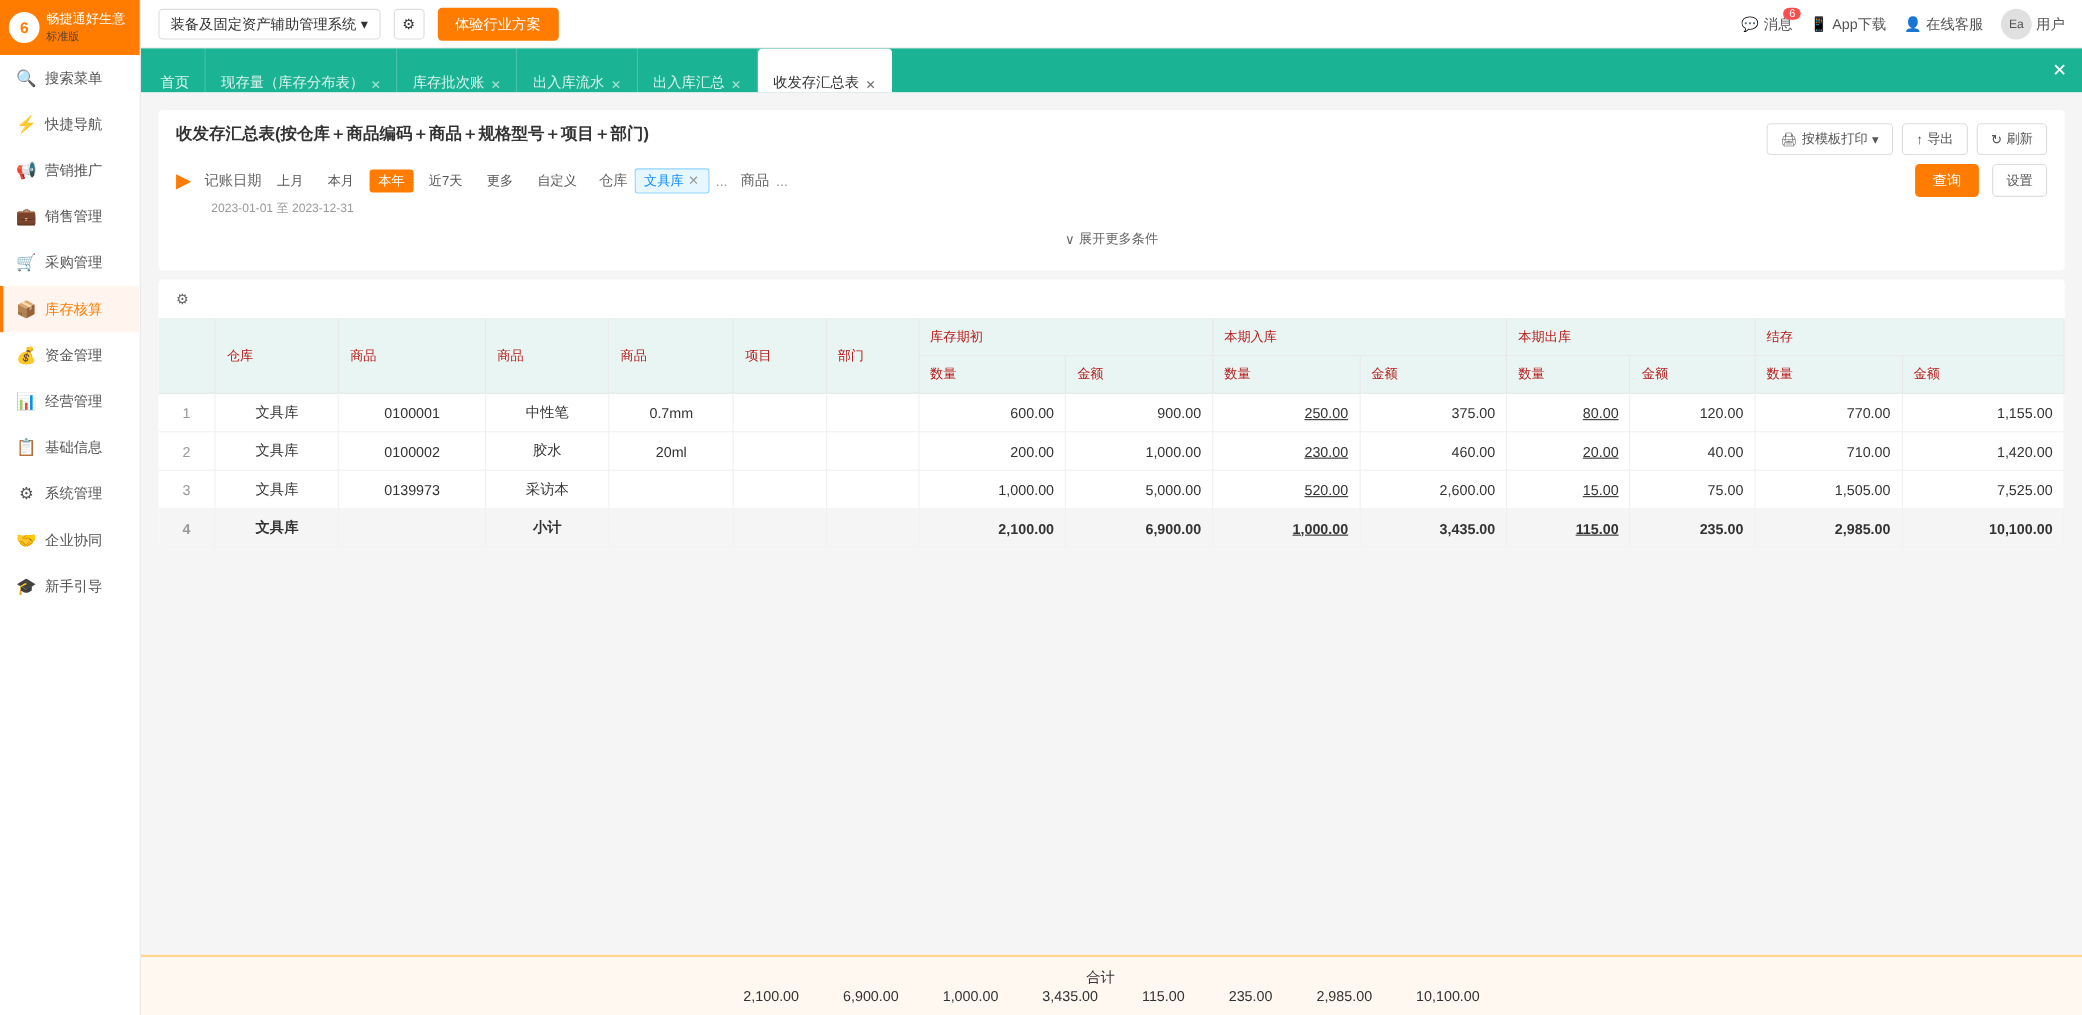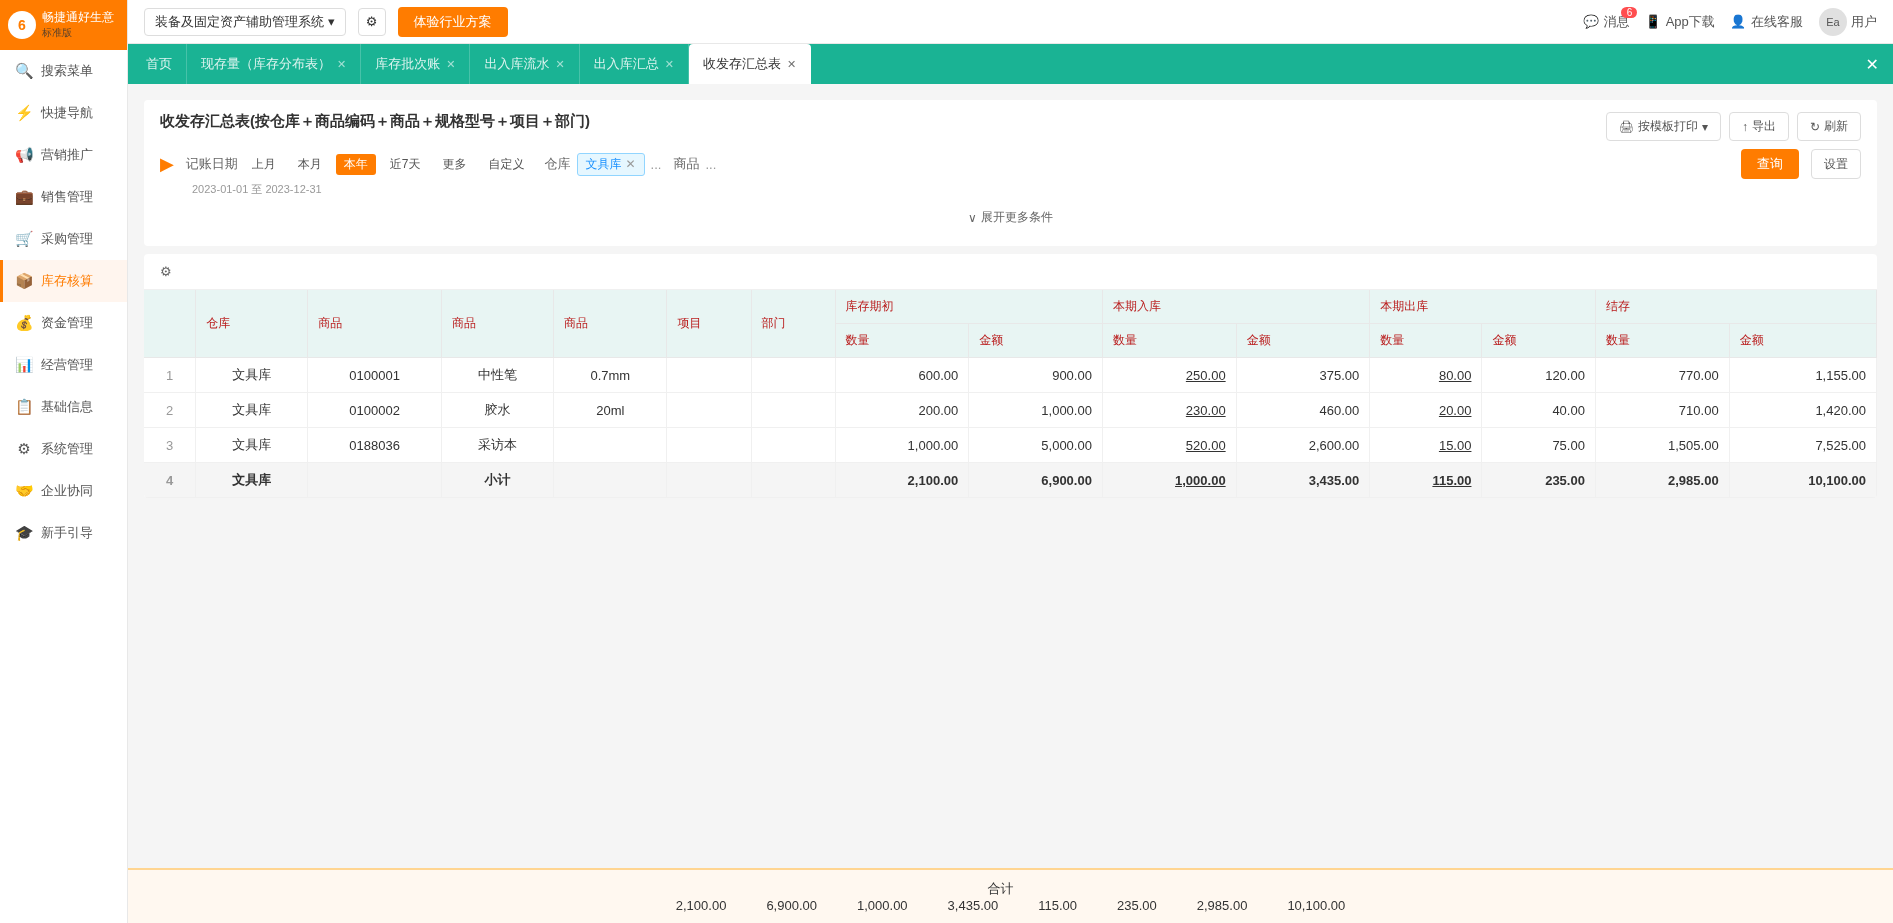--- a/index.html
+++ b/index.html
@@ -27,21 +27,21 @@
     .gear-btn { width: 28px; height: 28px; border: 1px solid #ddd; border-radius: 4px; display: flex; align-items: center; justify-content: center; cursor: pointer; font-size: 13px; }
     .try-btn { background: #ff7c00; color: #fff; border: none; padding: 6px 16px; border-radius: 4px; cursor: pointer; font-size: 13px; }
     .top-header-right { display: flex; align-items: center; gap: 16px; font-size: 13px; color: #555; }
     .notification-badge { position: relative; cursor: pointer; }
     .badge { position: absolute; top: -6px; right: -8px; background: #ff4d4f; color: #fff; border-radius: 10px; font-size: 10px; padding: 0 4px; min-width: 16px; text-align: center; }
     .header-action { display: flex; align-items: center; gap: 4px; cursor: pointer; }
     .user-avatar { width: 28px; height: 28px; background: #e0e0e0; border-radius: 50%; display: flex; align-items: center; justify-content: center; font-size: 11px; }
 
     
     .tab-bar { background: #1ab394; display: flex; align-items: center; height: 40px; flex-shrink: 0; padding-left: 4px; }
-    .tab { display: flex; align-items: center; gap: 6px; padding: 0 14px; height: 40px; cursor: pointer; font-size: 13px; color: rgba(255,255,255,0.85); border-right: 1px solid rgba(255,255,255,0.2); }
+    .tab { display: flex; align-items: flex-end; gap: 6px; padding: 0 14px; height: 40px; cursor: pointer; font-size: 13px; color: rgba(255,255,255,0.85); border-right: 1px solid rgba(255,255,255,0.2); }
     .tab.active { background: #fff; color: #333; border-radius: 4px 4px 0 0; }
     .tab-close { font-size: 11px; opacity: 0.7; cursor: pointer; }
     .tab-bar-close { margin-left: auto; padding: 0 14px; color: #fff; cursor: pointer; font-size: 16px; }
 
     
     .content { flex: 1; overflow: auto; padding: 16px; background: #f5f5f5; }
 
     
     .page-header { background: #fff; padding: 12px 16px; margin-bottom: 8px; border-radius: 4px; }
     .page-title { font-size: 15px; font-weight: bold; color: #333; margin-bottom: 10px; }
@@ -325,21 +325,21 @@
       <td class="number-cell link-cell">230.00</td>
       <td class="number-cell">460.00</td>
       <td class="number-cell link-cell">20.00</td>
       <td class="number-cell">40.00</td>
       <td class="number-cell">710.00</td>
       <td class="number-cell">1,420.00</td>
     </tr>
             <tr>
       <td class="row-num">3</td>
       <td>文具库</td>
-      <td>0188036</td>
+      <td>0139973</td>
       <td>采访本</td>
       <td></td>
       <td></td>
       <td></td>
       <td class="number-cell">1,000.00</td>
       <td class="number-cell">5,000.00</td>
       <td class="number-cell link-cell">520.00</td>
       <td class="number-cell">2,600.00</td>
       <td class="number-cell link-cell">15.00</td>
       <td class="number-cell">75.00</td>

